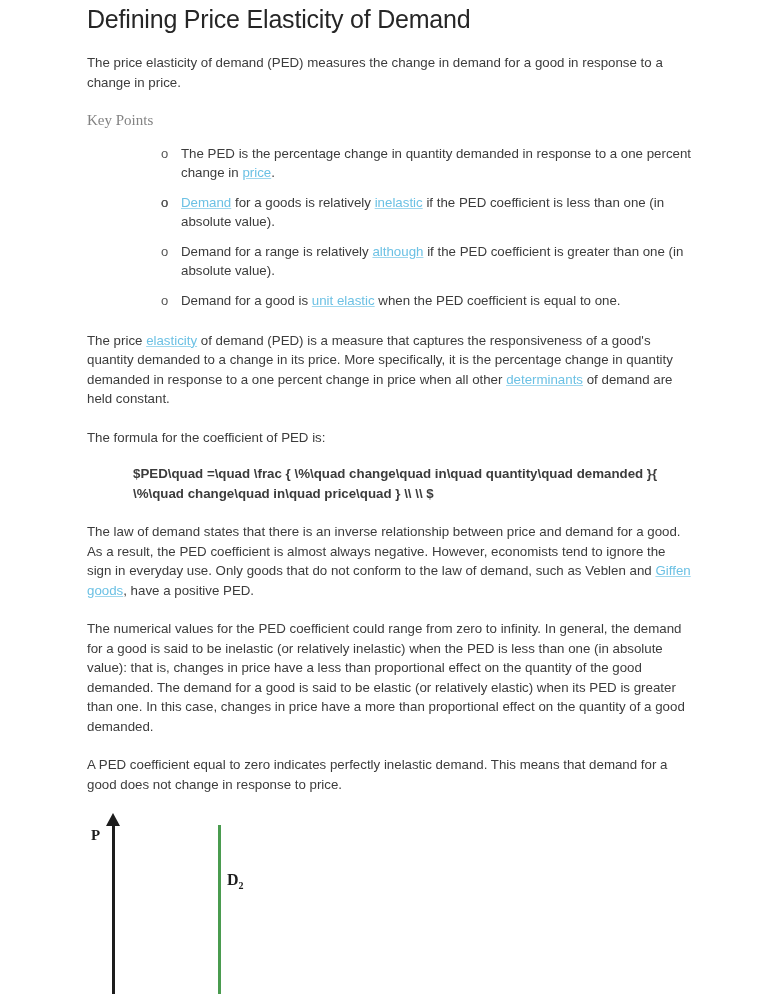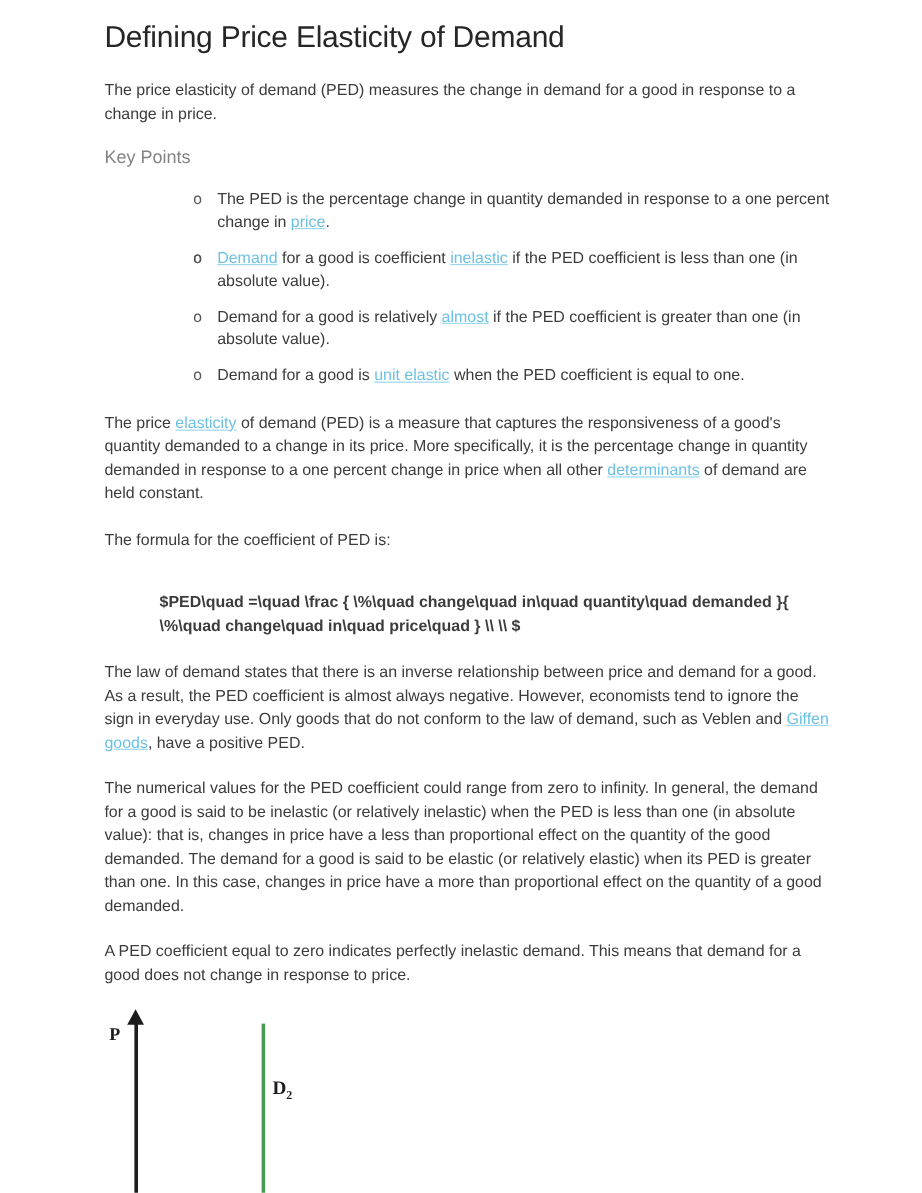--- a/index.html
+++ b/index.html
@@ -13,43 +13,44 @@
     overflow: hidden;
     font-family: "Liberation Sans", sans-serif;
     color: #3c3c3c;
     -webkit-font-smoothing: antialiased;
   }
   .page {
     position: relative;
     width: 768px;
     height: 951px;
     box-sizing: border-box;
-    padding: 16px 76px 0 87px;
+    padding: 4px 76px 0 87px;
   }
   h1.doc-title {
     font-size: 25px;
     font-weight: 400;
     color: #262626;
     margin: 0 0 19px 0;
     line-height: 1.2;
     letter-spacing: -0.2px;
   }
   p.para {
     font-size: 13.3px;
     line-height: 19.5px;
     margin: 0 0 19px 0;
     color: #3c3c3c;
   }
-  p.para.tight { margin-bottom: 33px; }
+  p.para.tight { margin-bottom: 17px; }
   h2.section-title {
     font-size: 15px;
     font-weight: 400;
     color: #838383;
     margin: 0 0 16px 0;
     line-height: 1.2;
+    font-family: Liberation Serif, serif;
   }
   ul.key-points {
     list-style: none;
     margin: 0 0 20px 0;
     padding: 0 0 0 74px;
   }
   ul.key-points li {
     position: relative;
     font-size: 13.3px;
     line-height: 18.5px;
@@ -145,25 +146,25 @@
   <ul class="key-points">
     <li>
       <span class="marker">o</span>
       <span>The PED is the percentage change in quantity demanded in response to a one percent change in </span><a class="lnk" href="#">price</a><span>.</span>
     </li>
     <li>
       <span class="marker">o</span>
     </li>
     <li>
       <span class="marker">o</span>
-      <a class="lnk" href="#">Demand</a><span> for a good is coefficient </span><a class="lnk" href="#">inelastic</a><span> if the PED coefficient is less than one (in absolute value).</span>
+      <a class="lnk" href="#">Demand</a><span> for a goods is relatively </span><a class="lnk" href="#">inelastic</a><span> if the PED coefficient is less than one (in absolute value).</span>
     </li>
     <li>
       <span class="marker">o</span>
-      <span>Demand for a good is relatively </span><a class="lnk" href="#">almost</a><span> if the PED coefficient is greater than one (in absolute value).</span>
+      <span>Demand for a range is relatively </span><a class="lnk" href="#">although</a><span> if the PED coefficient is greater than one (in absolute value).</span>
     </li>
     <li>
       <span class="marker">o</span>
       <span>Demand for a good is </span><a class="lnk" href="#">unit elastic</a><span> when the PED coefficient is equal to one.</span>
     </li>
   </ul>
 
   <p class="para"><span>The price </span><a class="lnk" href="#">elasticity</a><span> of demand (PED) is a measure that captures the responsiveness of a good's quantity demanded to a change in its price. More specifically, it is the percentage change in quantity demanded in response to a one percent change in price when all other </span><a class="lnk" href="#">determinants</a><span> of demand are held constant.</span></p>
 
   <p class="para tight">The formula for the coefficient of PED is:</p>

